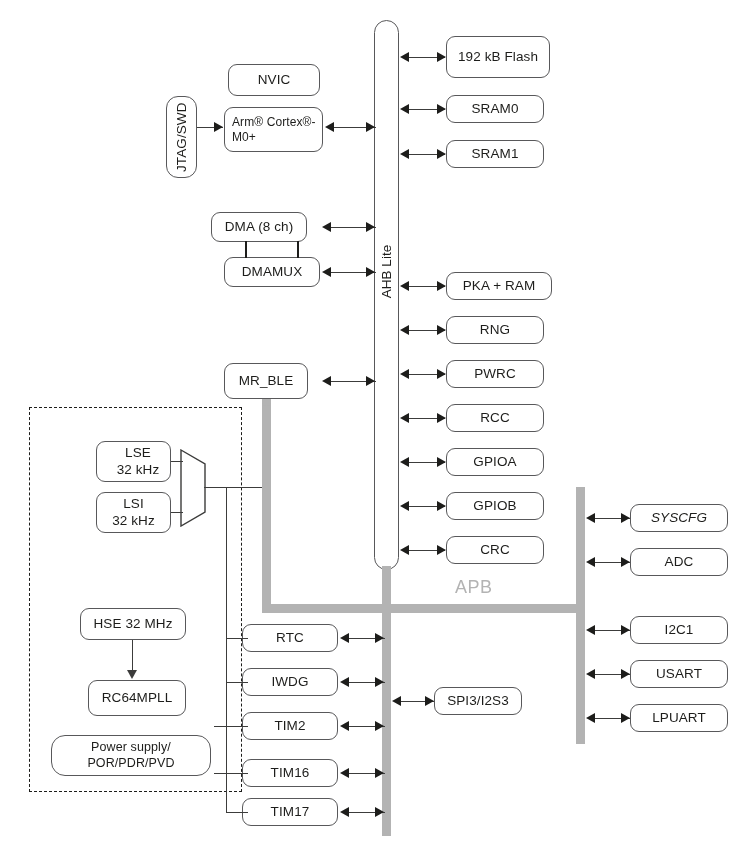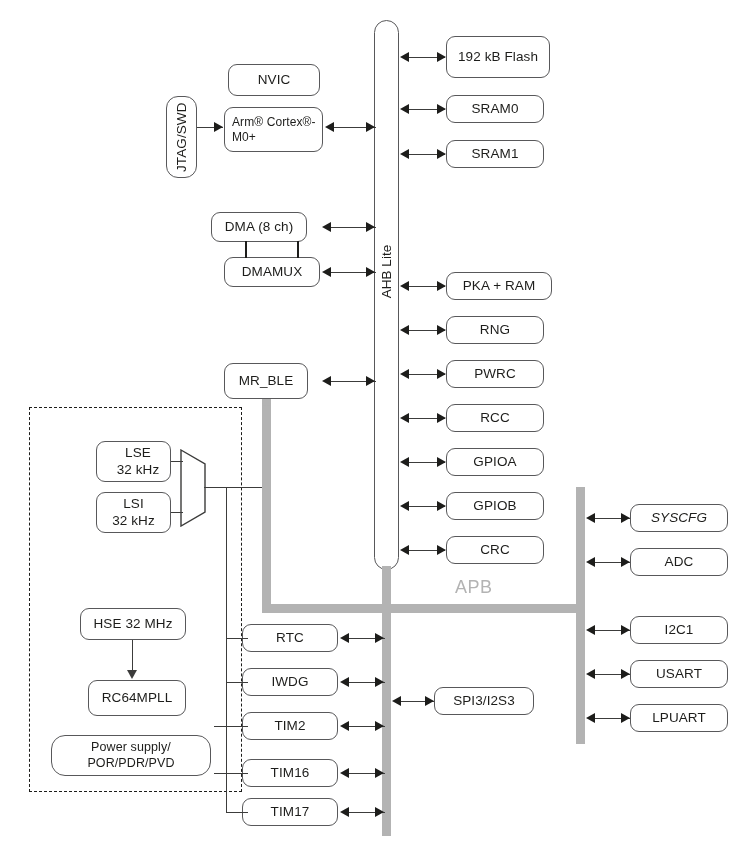--- a/index.html
+++ b/index.html
@@ -263,21 +263,21 @@
   <div class="ln h" style="left:345px;top:772.5px;width:40px;"></div>
   <div class="ar left" style="left:340px;top:768px;"></div>
   <div class="ar right" style="left:375px;top:768px;"></div>
 
   <div class="blk" style="left:242px;top:798px;width:96px;height:28px;">TIM17</div>
   <div class="ln h" style="left:226px;top:811.5px;width:22px;"></div>
   <div class="ln h" style="left:345px;top:811.5px;width:40px;"></div>
   <div class="ar left" style="left:340px;top:807px;"></div>
   <div class="ar right" style="left:375px;top:807px;"></div>
 
-  <div class="blk" style="left:434px;top:687px;width:100px;height:28px;">SPI3/I2S3</div>
+  <div class="blk" style="left:434px;top:687px;width:88px;height:28px;">SPI3/I2S3</div>
   <div class="ln h" style="left:394px;top:700.5px;width:40px;"></div>
   <div class="ar left" style="left:392px;top:696px;"></div>
   <div class="ar right" style="left:425px;top:696px;"></div>
 
   <div class="blk" style="left:630px;top:504px;width:98px;height:28px;font-style:italic;">SYSCFG</div>
   <div class="ln h" style="left:588px;top:517.5px;width:42px;"></div>
   <div class="ar left" style="left:586px;top:513px;"></div>
   <div class="ar right" style="left:621px;top:513px;"></div>
 
   <div class="blk" style="left:630px;top:548px;width:98px;height:28px;">ADC</div>

